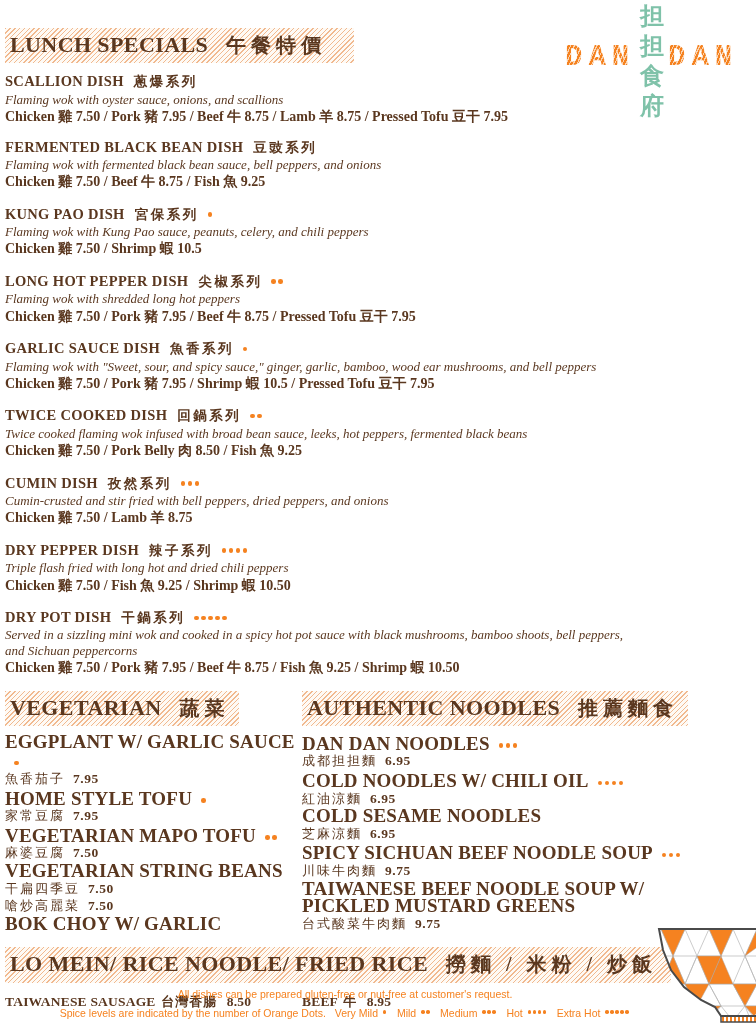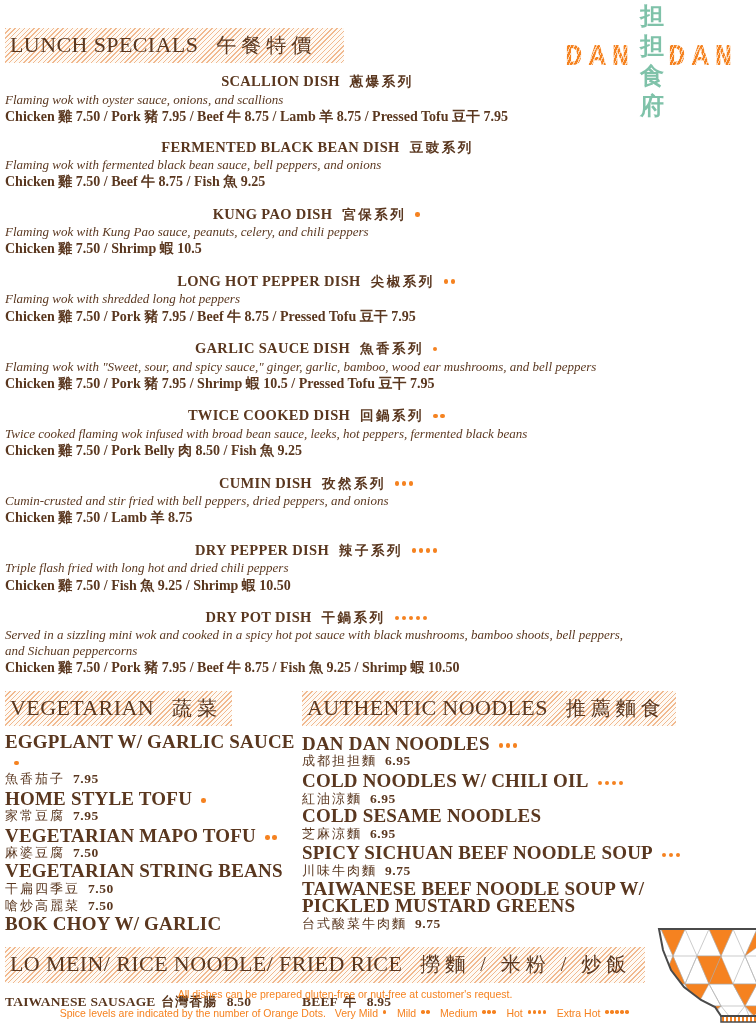--- a/index.html
+++ b/index.html
@@ -13,30 +13,30 @@
     position:relative;width:756px;height:1024px;overflow:hidden;background:#fff;
     font-family:"Liberation Serif","DejaVu Serif",serif;color:var(--brown);
   }
   .content{padding-left:5px;}
 
   
   .sec-header{
     display:inline-block;
     background-color:#fefaf5;
     background-image:repeating-linear-gradient(135deg,#f1b98f 0,#f1b98f 1px,rgba(0,0,0,0) 1px,rgba(0,0,0,0) 3.4px);
-    font-weight:normal;font-size:22px;line-height:1.15;
+    font-weight:bold;font-size:22px;line-height:1.15;
     padding:4px 24px 6px 5px;letter-spacing:.4px;
   }
   .sec-header .h-zh{font-size:20px;letter-spacing:5px;margin-left:12px;}
   .lunch-header-wrap{margin:28px 0 10px 0;}
   .lunch-header{padding-right:28px;}
 
   
   .dish{margin:0 0 13px 0;max-width:625px;}
-  .dish-title{font-size:14.5px;font-weight:bold;letter-spacing:.3px;line-height:1.2;text-align:center;}
+  .dish-title{font-size:14.5px;font-weight:bold;letter-spacing:.3px;line-height:1.2;}
   .dish-title .zh{font-size:13.5px;letter-spacing:2.5px;margin-left:10px;}
   .dish-desc{font-style:italic;font-size:13px;line-height:1.18;margin:1px 0 0 0;}
   .dish-prices{font-weight:bold;font-size:14px;line-height:1.25;margin:1px 0 0 0;}
 
   
   .dots{display:inline-block;margin-left:9px;vertical-align:2px;white-space:nowrap;}
   .dot{display:inline-block;width:4.5px;height:4.5px;border-radius:50%;background:var(--orange);margin-right:2.5px;}
   .legend .dot{width:3.5px;height:3.5px;margin-right:1.5px;vertical-align:1px;}
 
   

